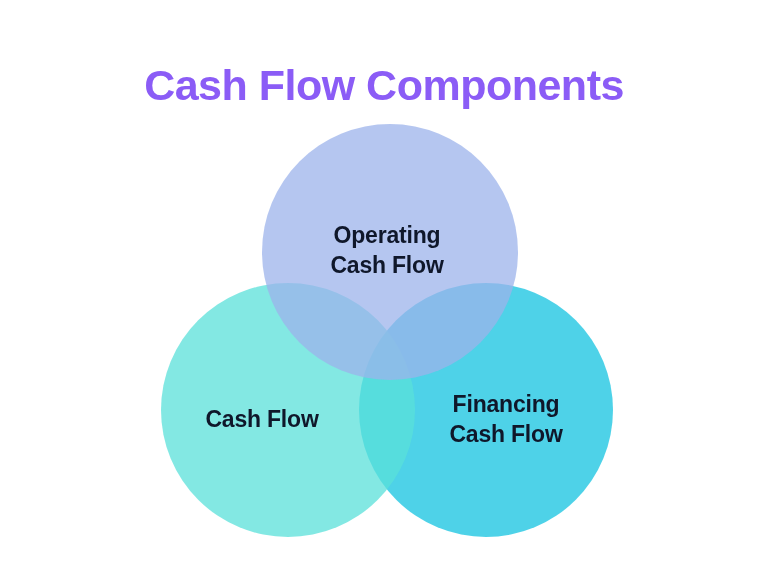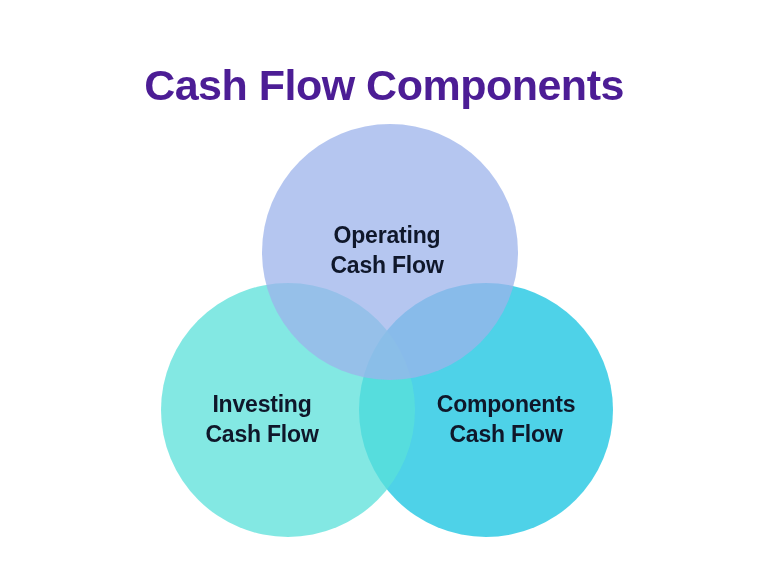--- a/index.html
+++ b/index.html
@@ -23,21 +23,21 @@
   .page-title {
     position: absolute;
     left: 0;
     top: 58px;
     width: 768px;
     text-align: center;
     font-size: 43px;
     line-height: 54px;
     font-weight: 800;
     letter-spacing: -0.5px;
-    color: #4c1d95;
+    color: #8b5cf6;
   }
   .venn-svg {
     position: absolute;
     left: 0; top: 0;
   }
   .circle-label {
     position: absolute;
     transform: translate(-50%, -50%);
     text-align: center;
     font-size: 23px;
@@ -65,22 +65,21 @@
     <circle cx="288" cy="410" r="127" fill-opacity="0.75" fill="#5ae0da"></circle>
     <circle cx="390" cy="252" r="128" fill-opacity="0.75" fill="#9cb3eb"></circle>
   </svg>
 
   <div class="circle-label label-operating">
     <span>Operating</span>
     <span>Cash Flow</span>
   </div>
 
   <div class="circle-label label-investing">
-    <span>Investing</span>
     <span>Cash Flow</span>
   </div>
 
   <div class="circle-label label-financing">
-    <span>Components</span>
+    <span>Financing</span>
     <span>Cash Flow</span>
   </div>
 
 </div>
 
 </body></html>

